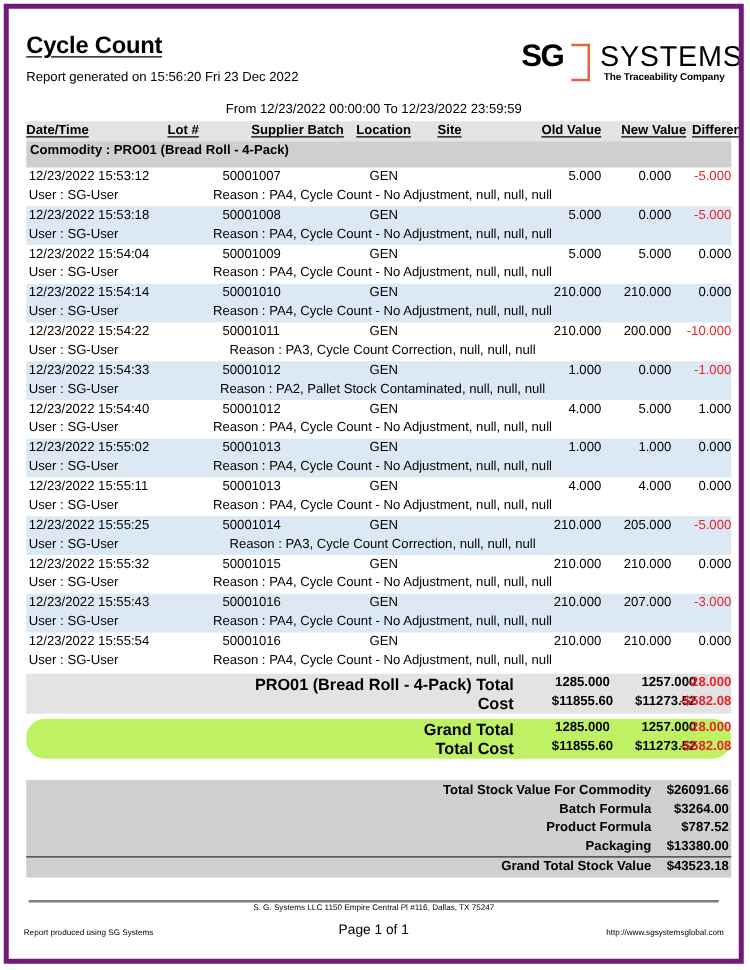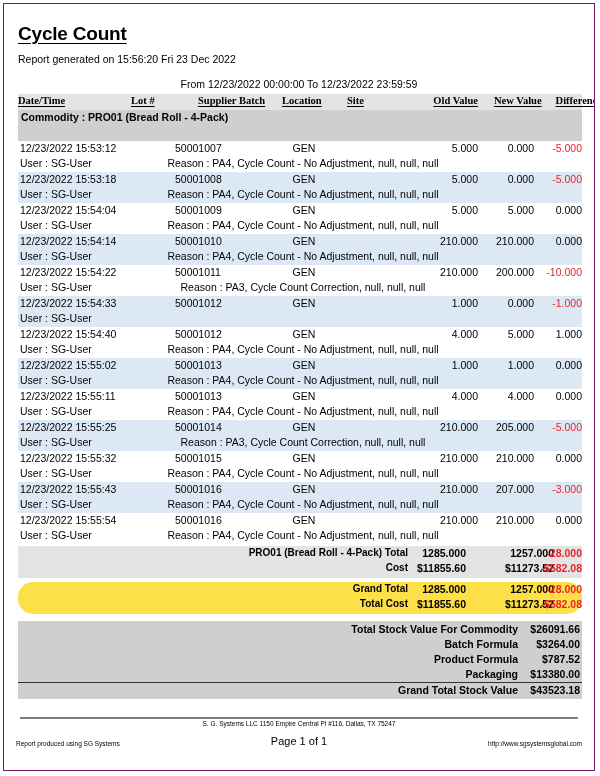--- a/index.html
+++ b/index.html
@@ -13,21 +13,21 @@
     font-family: "Liberation Sans", sans-serif;
     color: #000000;
     overflow: hidden;
   }
   .page {
     position: absolute;
     left: 3px;
     top: 3px;
     width: 592px;
     height: 768px;
-    border: 1px solid #701a75;
+    border: 4px solid #701a75;
     background: #ffffff;
     box-sizing: border-box;
     overflow: hidden;
   }
   .inner {
     position: relative;
     width: 100%;
     height: 100%;
   }
 
@@ -114,34 +114,33 @@
     height: 16px;
     background: #e3e3e3;
   }
   .th {
     position: absolute;
     top: 1px;
     font-weight: bold;
     text-decoration: underline;
     text-underline-offset: 2px;
     white-space: nowrap;
-    font-family: Liberation Serif, serif;
   }
   .th.c-date   { left: 0px; }
   .th.c-lot    { left: 113px; }
   .th.c-supp   { left: 180px; }
   .th.c-loc    { left: 264px; }
   .th.c-site   { left: 329px; }
   .th.c-old    { left: 400px; width: 60px; text-align: right; }
   .th.c-new    { left: 456px; width: 60px; text-align: left; margin-left: 20px; }
   .th.c-diff   { left: 508px; width: 76px; text-align: right; }
 
   .commodity-bar {
     position: relative;
-    height: 31px;
+    height: 21px;
     background: #cfcfcf;
     font-weight: bold;
     font-size: 10.5px;
   }
   .commodity-bar span {
     position: absolute;
     left: 3px;
     top: 1px;
     white-space: nowrap;
   }
@@ -171,54 +170,54 @@
   .neg { color: #e8232a; }
 
   
   .totals-block {
     position: relative;
     background: #e3e3e3;
     height: 32px;
     margin-top: 2px;
   }
   .totals-block.grand {
-    background: #fde047;
+    background: #bef264;
     margin-top: 4px;
     border-radius: 15px;
   }
   .trow { position: relative; height: 15px; }
   .trow .tlabel {
     position: absolute;
     left: 120px;
     width: 270px;
     text-align: right;
     top: 1px;
     font-weight: bold;
-    font-size: 10px;
+    font-size: 13px;
   }
   .trow .told {
     position: absolute;
-    left: 384px; width: 64px; text-align: right; top: 1px;
+    left: 413px; width: 64px; text-align: center; top: 1px;
     font-weight: bold; font-size: 10.5px;
   }
   .trow .tnew {
     position: absolute;
     left: 452px; width: 84px; text-align: right; top: 1px;
     font-weight: bold; font-size: 10.5px;
   }
   .trow .tdiff {
     position: absolute;
     left: 504px; width: 60px; text-align: right; top: 1px;
     font-weight: bold; font-size: 10.5px;
   }
 
   .stock-block {
     position: relative;
     background: #cfcfcf;
-    margin-top: 7px;
+    margin-top: 17px;
     padding-top: 1px;
     padding-bottom: 1px;
   }
   .srow { position: relative; height: 15px; }
   .srow.ruled { border-top: 1.5px solid #333333; }
   .srow .slabel {
     position: absolute;
     left: 140px; width: 360px; text-align: right; top: 1px;
     font-weight: bold; font-size: 10.5px;
   }
@@ -269,20 +268,26 @@
 
 <div class="page">
   <div class="inner">
 
     <div class="report-title">Cycle Count</div>
     <div class="report-generated">
       <span>Report generated on</span>
       <span>15:56:20 Fri 23 Dec 2022</span>
     </div>
 
+    <div class="logo">
+      <span class="logo-sg">SG</span>
+      <span class="logo-bracket"></span>
+      <span class="logo-systems">SYSTEMS</span>
+      <span class="logo-tagline">The Traceability Company</span>
+    </div>
 
     <div class="daterange">From 12/23/2022 00:00:00 To 12/23/2022 23:59:59</div>
 
     <div class="table">
 
       <div class="thead">
         <span class="th c-date">Date/Time</span>
         <span class="th c-lot">Lot #</span>
         <span class="th c-supp">Supplier Batch</span>
         <span class="th c-loc">Location</span>
@@ -371,20 +376,21 @@
             <div class="line1">
               <span class="cell date">12/23/2022 15:54:33</span>
               <span class="cell lot">50001012</span>
               <span class="cell loc">GEN</span>
               <span class="cell old">1.000</span>
               <span class="cell new">0.000</span>
               <span class="cell diff neg">-1.000</span>
             </div>
             <div class="line2">
               <span class="cell user">User : SG-User</span>
+              <span class="cell reason">Reason : PA2, Pallet Stock Contaminated, null, null, null</span>
             </div>
           </div>
           <div class="record">
             <div class="line1">
               <span class="cell date">12/23/2022 15:54:40</span>
               <span class="cell lot">50001012</span>
               <span class="cell loc">GEN</span>
               <span class="cell old">4.000</span>
               <span class="cell new">5.000</span>
               <span class="cell diff">1.000</span>

